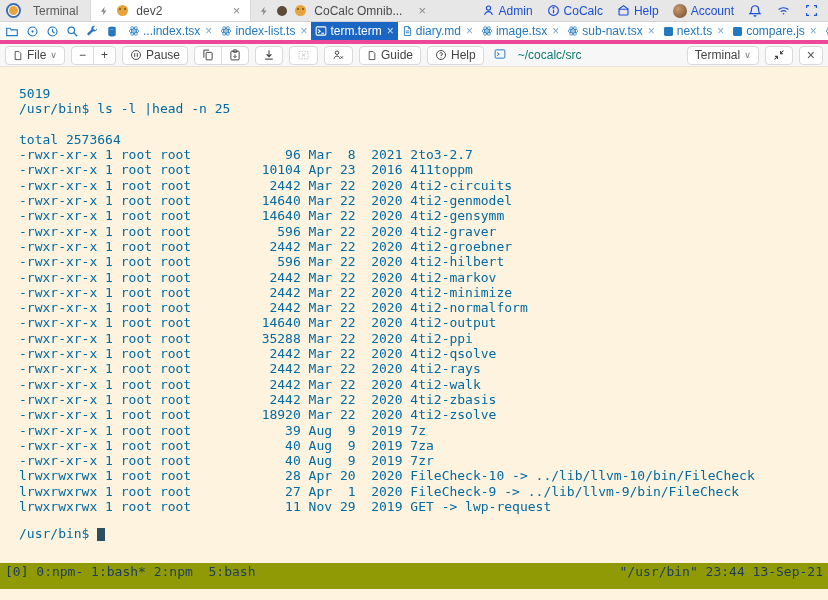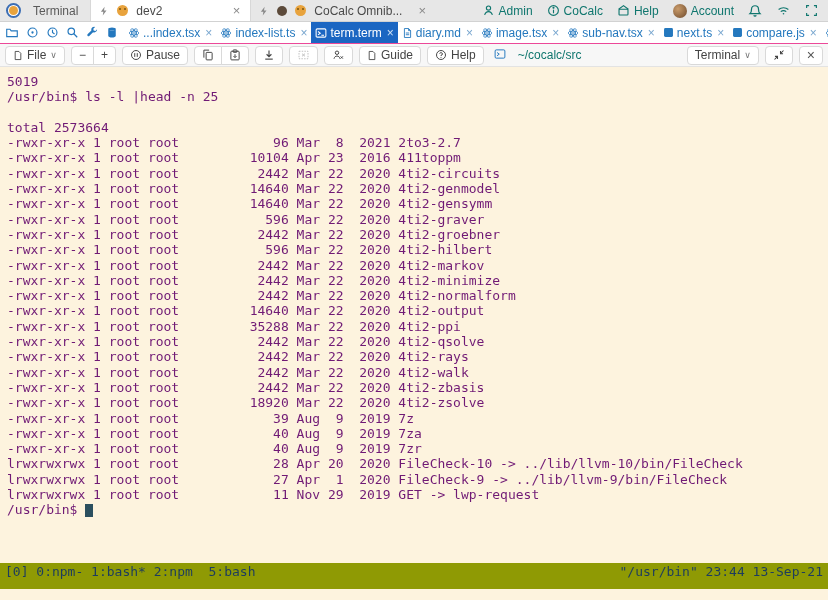--- a/index.html
+++ b/index.html
@@ -23,28 +23,28 @@
   .logo i { width:9px; height:9px; background:#e8a33d; border-radius:50%; }
   .projects-btn { display:flex; align-items:center; padding:0 12px 0 2px; color:#5a5a5a; cursor:pointer; }
   .ptab { display:flex; align-items:center; gap:8px; padding:0 8px; border-left:1px solid #d8d8d8; color:#4a4a4a; }
   .ptab.active { background:#fff; min-width:160px; }
   .ptab .close { margin-left:auto; color:#8a8a8a; font-size:13px; padding:0 2px; }
   .ptab .close2 { color:#8a8a8a; font-size:13px; padding:0 2px; margin-left:6px; }
   .smiley { width:11px; height:11px; border-radius:50%; background:#e8a33d; position:relative; }
   .smiley:after { content:""; position:absolute; left:2px; top:3px; width:2px; height:2px;
                   background:#7a5410; border-radius:50%; box-shadow:5px 0 0 #7a5410; }
   .darkdot { width:10px; height:10px; border-radius:50%; background:#5c4a3a; }
-  .topbar-right { margin-left:auto; display:flex; align-items:center; gap:14px; padding-right:10px; color:#0f766e; }
+  .topbar-right { margin-left:auto; display:flex; align-items:center; gap:14px; padding-right:10px; color:#1d4ed8; }
   .top-item { display:flex; align-items:center; gap:4px; cursor:pointer; }
   .avatar { width:14px; height:14px; border-radius:50%;
             background:radial-gradient(circle at 35% 35%, #c99b6a, #6e4a2c); }
 
   
   .filetabs {
-    height:22px; background:#fff; border-bottom:1px solid #ec4899;
+    height:22px; background:#fff; border-bottom:4px solid #ec4899;
     display:flex; align-items:stretch; color:#2478be; font-size:12px;
   }
   .ft-tools { display:flex; align-items:center; gap:7px; padding:0 6px 0 5px; color:#2478be; }
   .ftab { display:flex; align-items:center; gap:3px; padding:0 4px; white-space:nowrap; cursor:pointer; }
   .ftab .close { color:#78a6cf; margin-left:2px; font-size:12px; }
   .ftab.active { background:#1b66c2; color:#fff; }
   .ftab.active .close { color:#cfe2f5; }
 
   
   .toolbar {
@@ -60,23 +60,23 @@
   .btn-group .btn:first-child { border-radius:4px 0 0 4px; margin-left:0; }
   .btn-group .btn:last-child { border-radius:0 4px 4px 0; }
   .caret { font-size:9px; color:#777; }
   .tb-path { display:flex; align-items:flex-start; gap:12px; color:#0f766e; margin-left:4px; }
   .tb-right { margin-left:auto; display:flex; align-items:center; gap:6px; }
   .xbtn { font-size:14px; color:#555; }
 
   
   .terminal { position:absolute; top:68px; left:0; right:0; bottom:0; background:#fdf3de; }
   .term-pre, .term-prompt {
-    margin:0; padding:0 0 0 7px;
+    margin:12px; padding:0 0 0 7px;
     font-family:"DejaVu Sans Mono", monospace;
-    font-size:13px; line-height:15.3px; color:#701a75; white-space:pre;
+    font-size:13px; line-height:15.3px; color:#0369a1; white-space:pre;
   }
   .term-pre { padding-top:6px; }
   .cursor { display:inline-block; width:8px; height:13px; background:#2b4f5e;
             margin-left:8px; vertical-align:middle; }
   .statusbar {
     position:absolute; left:0; right:0; bottom:11px; height:26px;
     background:#8f9a04; color:#1d3c5e;
     font-family:"DejaVu Sans Mono", monospace; font-size:13px; line-height:18px;
     display:flex; justify-content:space-between; padding:0 5px; white-space:pre;
   }

